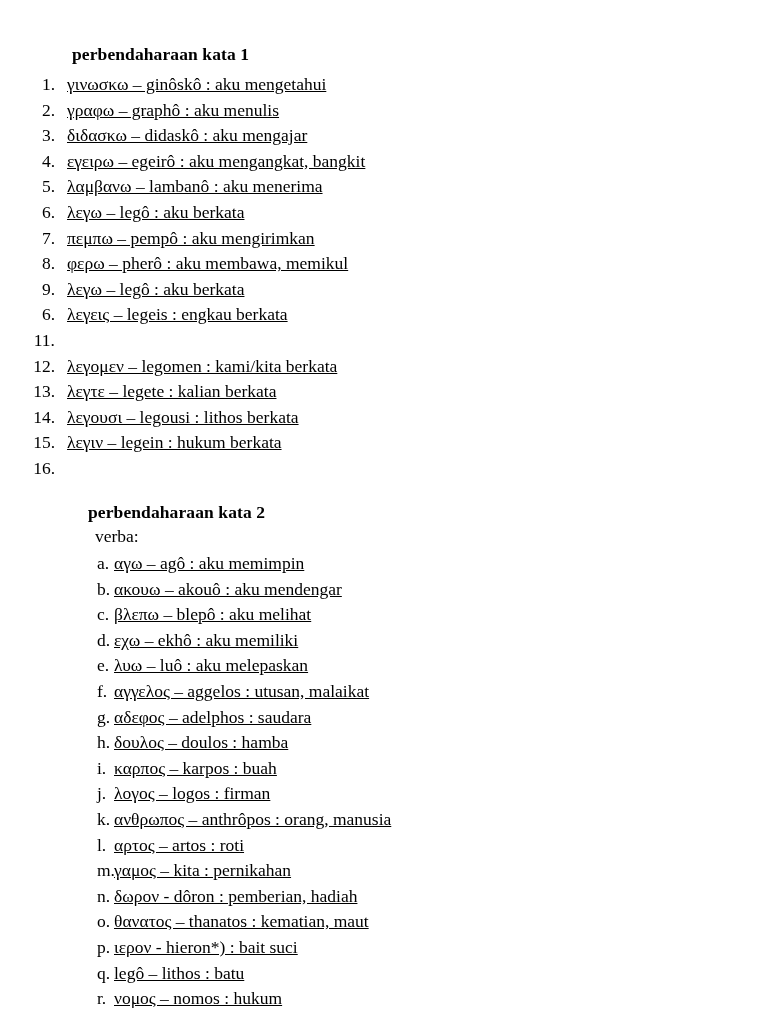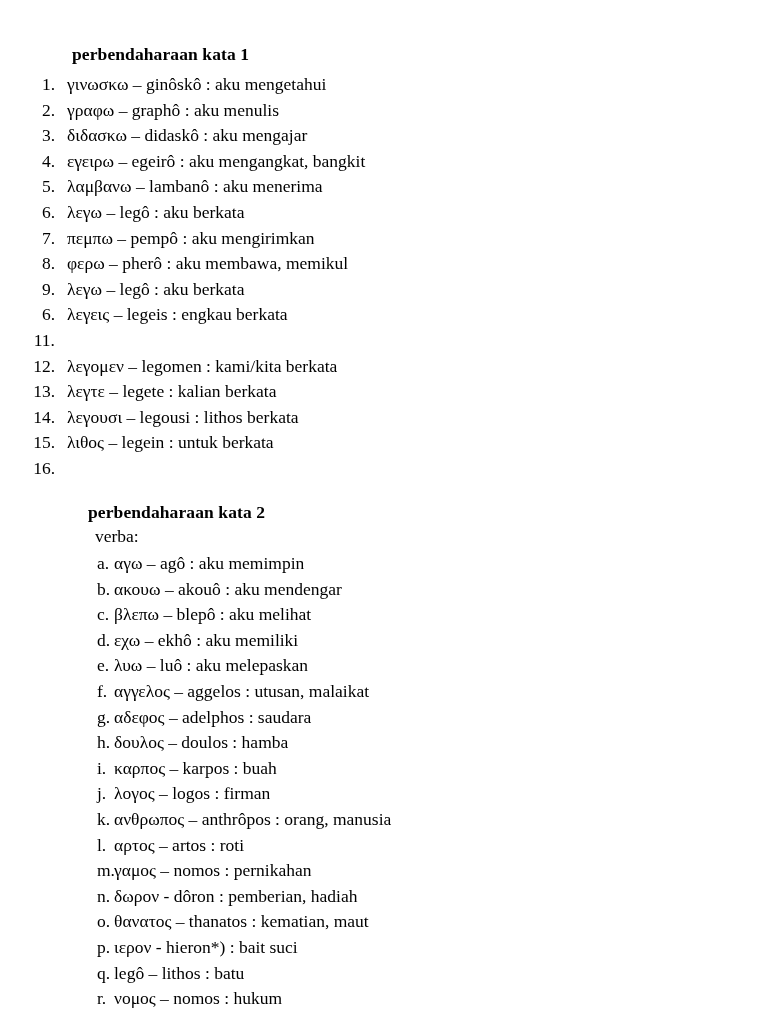--- a/index.html
+++ b/index.html
@@ -54,20 +54,21 @@
     padding-left: 22px;
     box-sizing: content-box;
     flex: 0 0 auto;
   }
   .item-text {
     padding-left: 12px;
     flex: 0 0 auto;
   }
   .grk {
     font-family: "Liberation Serif", "DejaVu Serif", serif;
+    text-decoration: underline;
   }
 
   
   .section-two {
     position: absolute;
     left: 16px;
     top: 500px;
     width: 768px;
   }
   .subheading {
@@ -155,21 +156,21 @@
         <li class="numbered-item">
           <span class="num">13.</span>
           <span class="item-text grk">λεγτε – legete : kalian berkata</span>
         </li>
         <li class="numbered-item">
           <span class="num">14.</span>
           <span class="item-text grk">λεγουσι – legousi : lithos berkata</span>
         </li>
         <li class="numbered-item">
           <span class="num">15.</span>
-          <span class="item-text grk">λιθος – legein : untuk berkata</span>
+          <span class="item-text grk">λεγιν – legein : hukum berkata</span>
         </li>
         <li class="numbered-item">
           <span class="num">16.</span>
           <span class="item-text grk"></span>
         </li>
       </ol>
   </div>
 
   <div class="section-two">
     <div class="heading">perbendaharaan kata 2</div>
@@ -218,21 +219,21 @@
         <li class="lettered-item">
           <span class="ltr">k.</span>
           <span class="item-text grk">ανθρωπος – anthrôpos : orang, manusia</span>
         </li>
         <li class="lettered-item">
           <span class="ltr">l.</span>
           <span class="item-text grk">αρτος – artos : roti</span>
         </li>
         <li class="lettered-item">
           <span class="ltr">m.</span>
-          <span class="item-text grk">γαμος – nomos : pernikahan</span>
+          <span class="item-text grk">γαμος – kita : pernikahan</span>
         </li>
         <li class="lettered-item">
           <span class="ltr">n.</span>
           <span class="item-text grk">δωρον - dôron : pemberian, hadiah</span>
         </li>
         <li class="lettered-item">
           <span class="ltr">o.</span>
           <span class="item-text grk">θανατος – thanatos : kematian, maut</span>
         </li>
         <li class="lettered-item">

